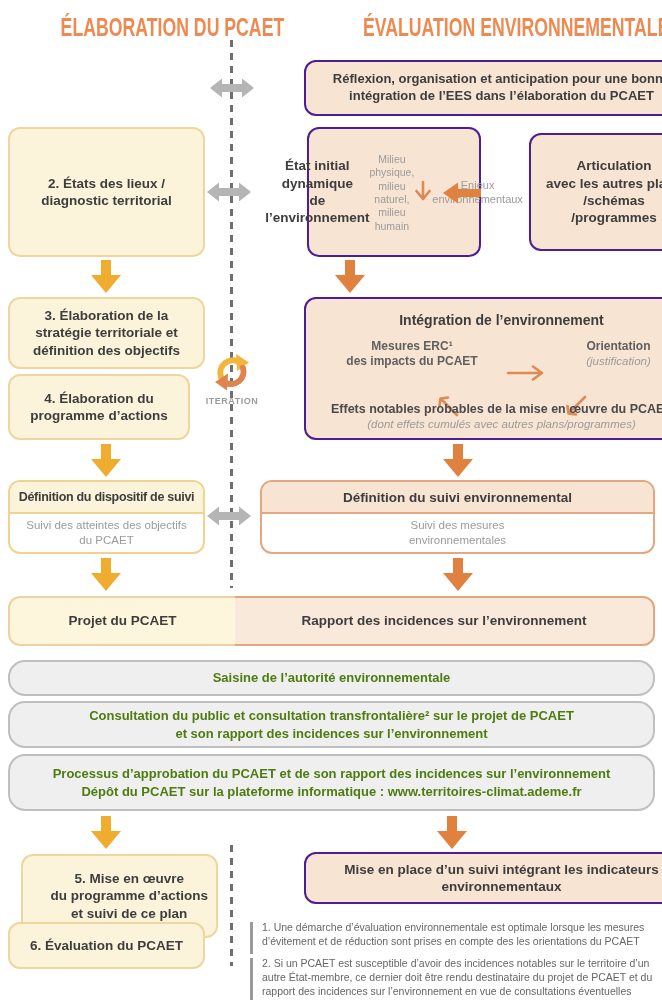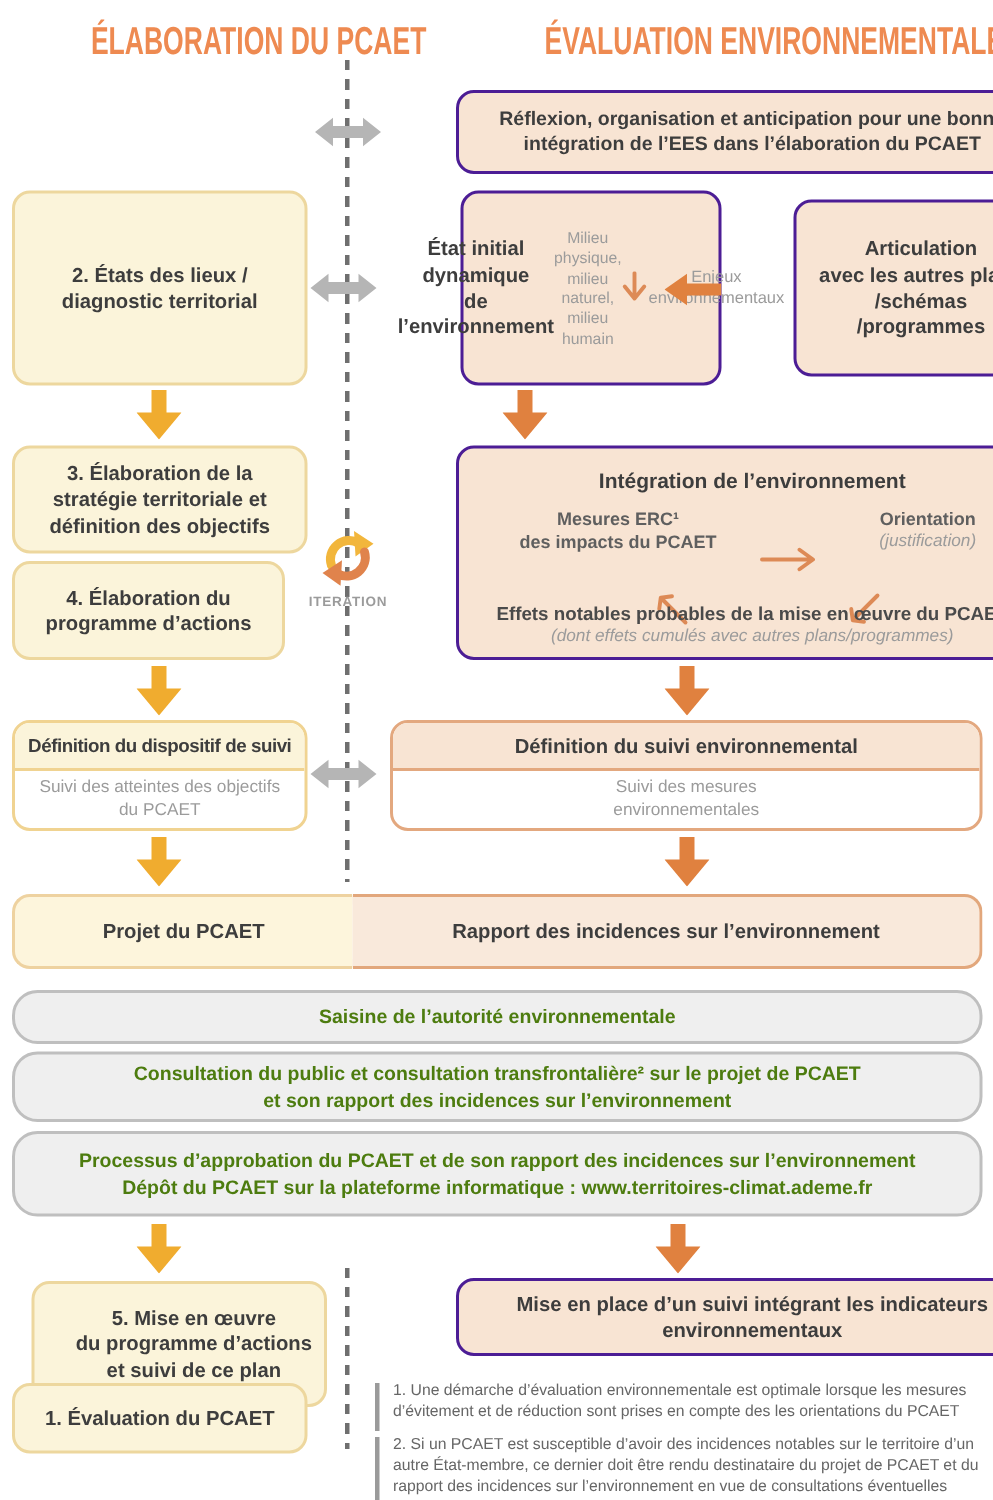--- a/index.html
+++ b/index.html
@@ -190,20 +190,20 @@
     <svg width="30" height="33">
         <path d="M10 0 H20 V15 H30 L15 33 L0 15 H10 Z" fill="#e0813f"></path>
       </svg>
   </div>
 
   <div class="box cream" style="left:21px;top:854px;width:197px;height:84px;justify-content:flex-end;"><span>5. Mise en œuvre
 du programme d’actions
 et suivi de ce plan</span></div>
   <div class="box peach" style="left:260px;top:852px;width:395px;height:52px;"><span>Mise en place d’un suivi intégrant les indicateurs
 environnementaux</span></div>
-  <div class="box cream" style="left:8px;top:922px;width:197px;height:47px;"><span>1. Évaluation du PCAET</span></div>
+  <div class="box cream" style="left:8px;top:922px;width:197px;height:47px;"><span>6. Évaluation du PCAET</span></div>
 
   <div class="fnbar" style="left:250px;top:922px;height:32px;"></div>
   <div class="fn" style="left:262px;top:920px;width:396px;">1. Une démarche d’évaluation environnementale est optimale lorsque les mesures d’évitement et de réduction sont prises en compte des les orientations du PCAET</div>
   <div class="fnbar" style="left:250px;top:958px;height:42px;"></div>
   <div class="fn" style="left:262px;top:956px;width:396px;">2. Si un PCAET est susceptible d’avoir des incidences notables sur le territoire d’un autre État-membre, ce dernier doit être rendu destinataire du projet de PCAET et du rapport des incidences sur l’environnement en vue de consultations éventuelles</div>
 
 </div>
 
 </body></html>

